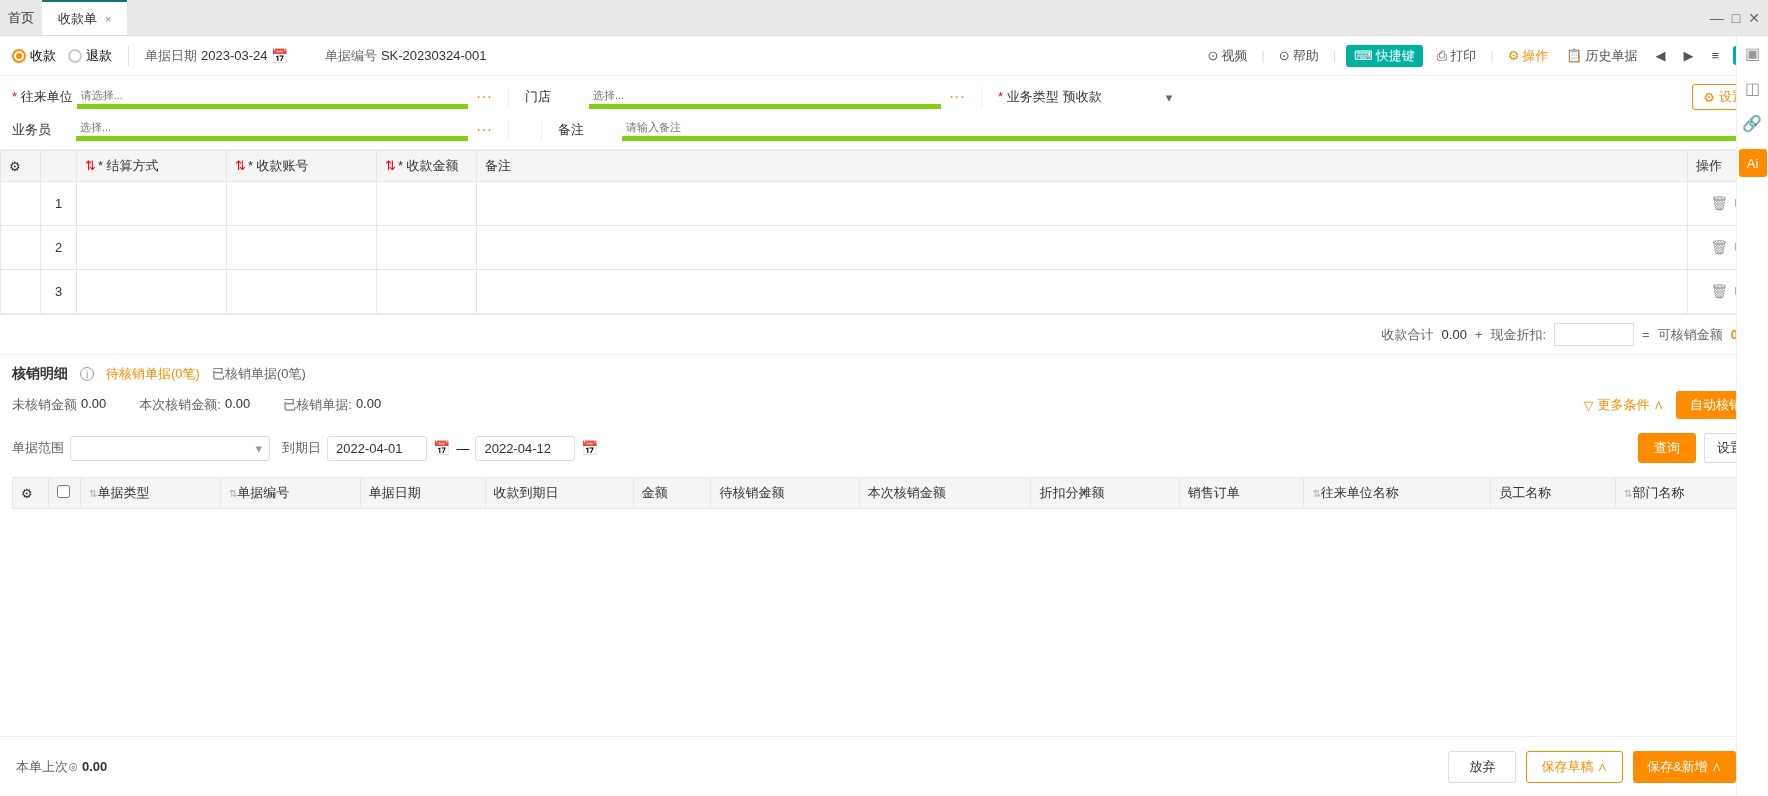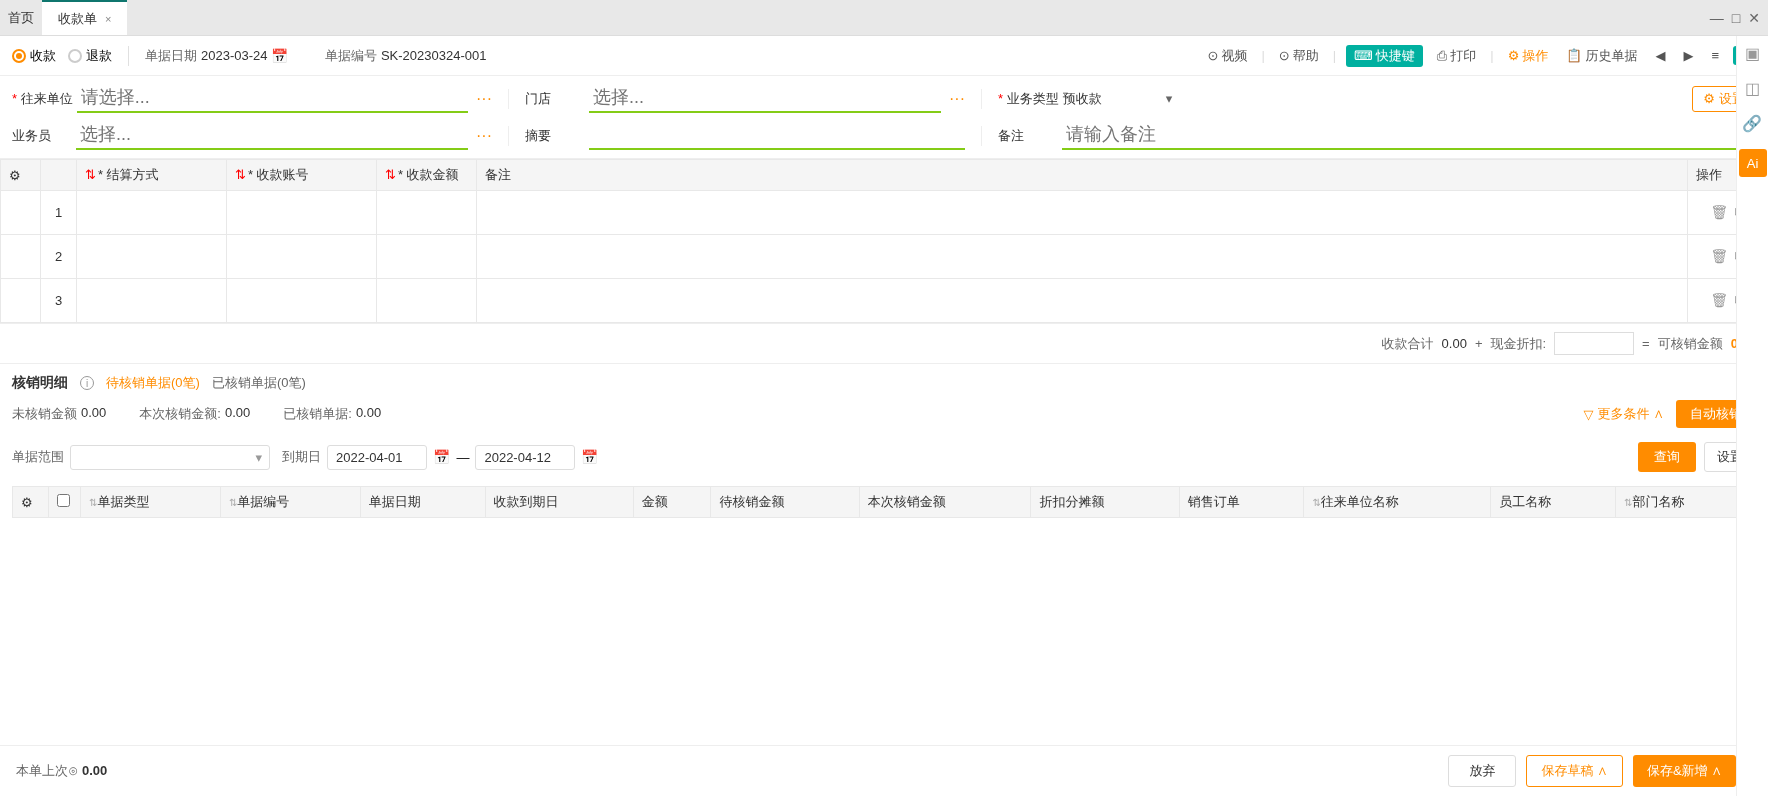--- a/index.html
+++ b/index.html
@@ -74,22 +74,22 @@
       padding: 8px 12px; background: #fff; border-bottom: 1px solid #eee;
       display: flex; flex-direction: column; gap: 8px;
     }
     .form-row { display: flex; align-items: center; gap: 0; }
     .form-field {
       display: flex; align-items: center; gap: 4px; flex: 1;
     }
     .form-label { color: #333; white-space: nowrap; min-width: 60px; }
     .form-label.required::before { content: '* '; color: #f00; }
     .form-input {
-      flex: 1; border: none; border-bottom: 2px solid #84cc16; padding: 3px 4px;
-      color: #999; outline: none; font-size: 18px; min-width: 0;
+      flex: 1; border: none; border-bottom: 5px solid #84cc16; padding: 3px 4px;
+      color: #999; outline: none; font-size: 11px; min-width: 0;
     }
     .form-more { color: #ff8c00; cursor: pointer; margin-left: 4px; font-size: 16px; }
     .form-sep { width: 1px; height: 20px; background: #eee; margin: 0 16px; }
 
     .business-type-val { color: #333; }
     .type-dropdown { color: #666; cursor: pointer; margin-left: 4px; }
 
     .settings-btn {
       background: #fff; border: 1px solid #ff8c00; color: #ff8c00;
       padding: 3px 10px; border-radius: 3px; cursor: pointer; font-size: 12px;
@@ -205,21 +205,21 @@
       background: #f5f5f5; border: 1px solid #e8e8e8; padding: 6px 8px;
       color: #333; font-weight: normal; text-align: left; white-space: nowrap;
       font-size: 12px;
     }
     .sort-icon { color: #aaa; font-size: 10px; }
 
     
     .bottom-bar {
       display: flex; align-items: center; padding: 8px 16px;
       background: #fff; border-top: 1px solid #eee; gap: 12px;
-      height: 51px; position: fixed; bottom: 0; width: calc(1768px - 16px);
+      height: 60px; position: fixed; bottom: 0; width: calc(1768px - 16px);
     }
     .bottom-info { color: #666; font-size: 13px; }
     .bottom-info-val { color: #333; font-weight: bold; }
     .bottom-right { margin-left: auto; display: flex; gap: 10px; }
     .btn-abandon {
       background: #fff; border: 1px solid #ddd; color: #333; padding: 6px 20px;
       border-radius: 3px; cursor: pointer; font-size: 13px;
     }
     .btn-save-draft {
       background: #fff; border: 1px solid #ff8c00; color: #ff8c00;
@@ -350,24 +350,20 @@
         <span>设置</span>
       </button>
     </div>
     <div class="form-row">
       <div class="form-field" style="flex:0 0 480px;">
         <span class="form-label">业务员</span>
         <input class="form-input" type="text" style="width: 280px;" placeholder="选择...">
         <span class="form-more">···</span>
       </div>
       <div class="form-sep"></div>
-      <div class="form-field" style="flex:0 0 440px;">
-        <span class="form-label">摘要</span>
-        <input class="form-input" type="text" style="width: 300px;">
-      </div>
       <div class="form-sep"></div>
       <div class="form-field" style="flex:1;">
         <span class="form-label">备注</span>
         <input class="form-input" type="text" style="flex: 1 1 0%;" placeholder="请输入备注">
       </div>
     </div>
   </div>
 
   <div class="table-section">
     <table class="data-table">

